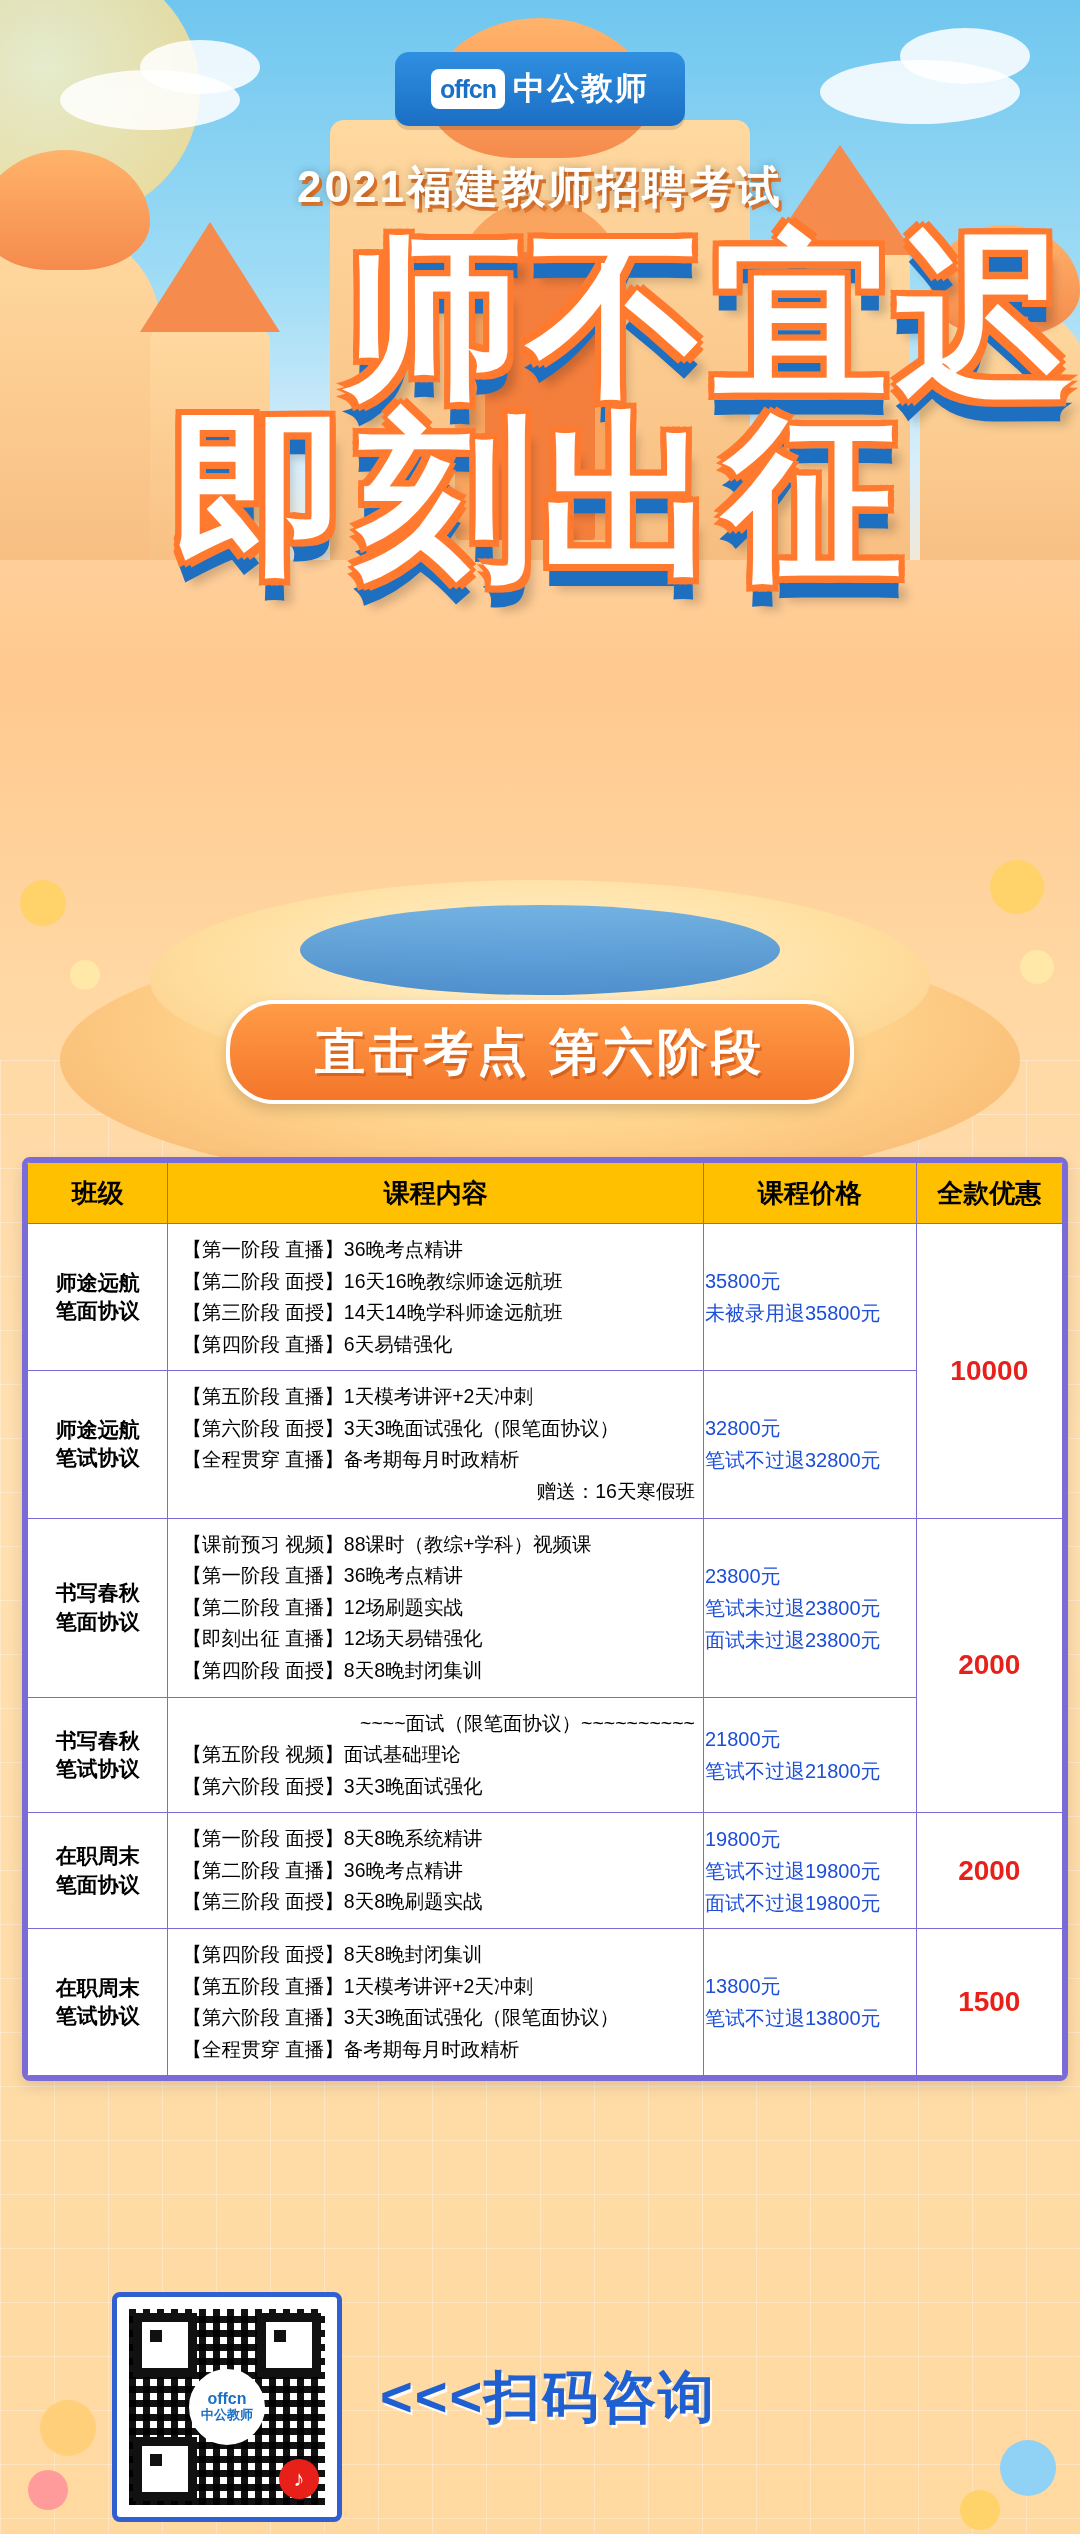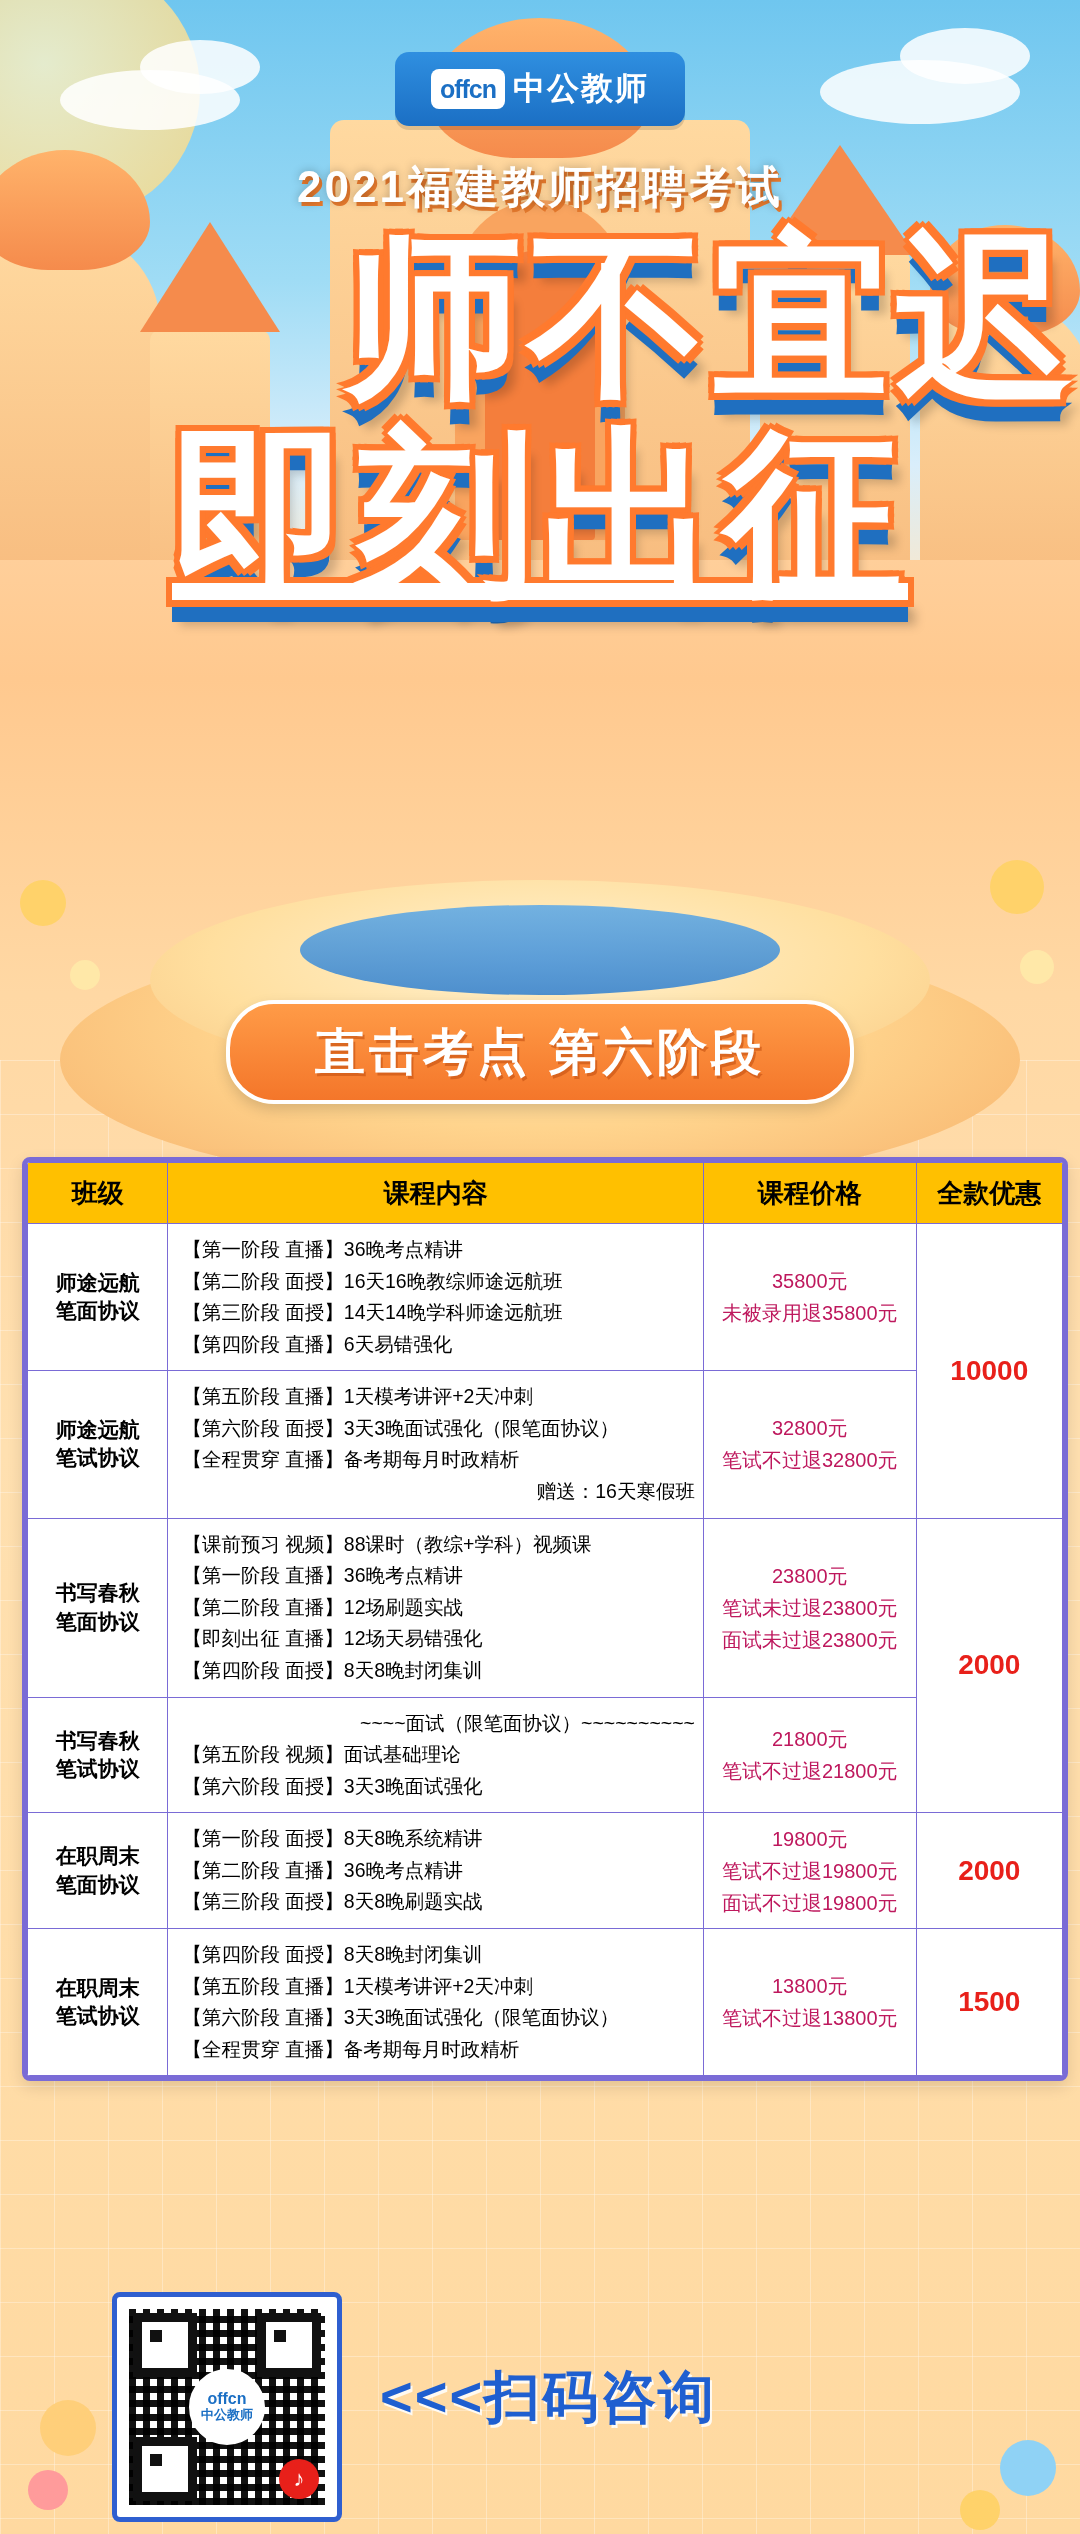--- a/index.html
+++ b/index.html
@@ -50,24 +50,24 @@
   
   .subtitle-top{position:absolute;left:0;top:158px;width:1080px;text-align:center;
       font-size:44px;font-weight:bold;color:#fff;letter-spacing:3px;
       text-shadow:0 0 10px rgba(0,0,0,.28), 3px 4px 0 #e87b2e;}
   .big1,.big2{position:absolute;left:0;width:1080px;text-align:center;font-weight:bold;
       color:#fff;letter-spacing:6px;line-height:1;}
   .big1{top:228px;font-size:178px;
       text-shadow:-6px 0 0 #ff7a2e,6px 0 0 #ff7a2e,0 -6px 0 #ff7a2e,0 7px 0 #ff7a2e,
                   -6px -6px 0 #ff7a2e,6px -6px 0 #ff7a2e,-6px 7px 0 #ff7a2e,6px 7px 0 #ff7a2e,
                   0 22px 0 #1f6fc0, 8px 26px 10px rgba(0,0,0,.18);text-align:right;}
-  .big2{top:424px;font-size:178px;
+  .big2{top:408px;font-size:178px;
       text-shadow:-6px 0 0 #ff7a2e,6px 0 0 #ff7a2e,0 -6px 0 #ff7a2e,0 7px 0 #ff7a2e,
                   -6px -6px 0 #ff7a2e,6px -6px 0 #ff7a2e,-6px 7px 0 #ff7a2e,6px 7px 0 #ff7a2e,
-                  0 22px 0 #1f6fc0, 8px 26px 10px rgba(0,0,0,.18);text-decoration:underline;}
+                  0 22px 0 #1f6fc0, 8px 26px 10px rgba(0,0,0,.18);}
 
   
   .pill{position:absolute;left:50%;top:1000px;transform:translateX(-50%);
       width:620px;height:96px;border-radius:48px;
       background:linear-gradient(180deg,#ff9b47,#f4762a);
       border:4px solid #fff;box-shadow:0 6px 14px rgba(0,0,0,.15);
       display:flex;align-items:center;justify-content:center;}
   .pill span{color:#fff;font-size:50px;font-weight:bold;letter-spacing:4px;
       text-shadow:2px 3px 0 rgba(196,80,16,.6);}
 
@@ -78,21 +78,21 @@
   table{border-collapse:collapse;width:100%;table-layout:fixed;}
   th,td{border:1px solid #7a6bd6;vertical-align:middle;}
   thead th{background:#ffc000;color:#000;font-size:26px;font-weight:bold;height:58px;text-align:center;}
   .col-class{width:140px;}
   .col-content{width:534px;}
   .col-price{width:212px;}
   .col-disc{width:146px;}
   td.cls{text-align:center;font-size:21px;font-weight:bold;color:#000;line-height:1.35;border-radius:27px;}
   td.content{padding:10px 8px 10px 14px;font-size:19.5px;color:#000;line-height:1.62;}
   td.content .ctr{text-align:right;}
-  td.price{text-align:center;font-size:20px;color:#be185d;line-height:1.6;}
+  td.price{text-align:left;font-size:20px;color:#1d4ed8;line-height:1.6;}
   td.disc{text-align:center;font-size:28px;font-weight:bold;color:#e8201a;}
 
   
   .qr-wrap{position:absolute;left:112px;top:2292px;width:220px;height:220px;background:#fff;
       border:5px solid #2f5fd0;border-radius:8px;display:flex;align-items:center;justify-content:center;}
   .qr{width:196px;height:196px;position:relative;
       background-image:
         repeating-linear-gradient(90deg,#111 0 7px,transparent 7px 14px),
         repeating-linear-gradient(0deg,#111 0 7px,transparent 7px 14px);
       background-size:14px 14px,14px 14px;

